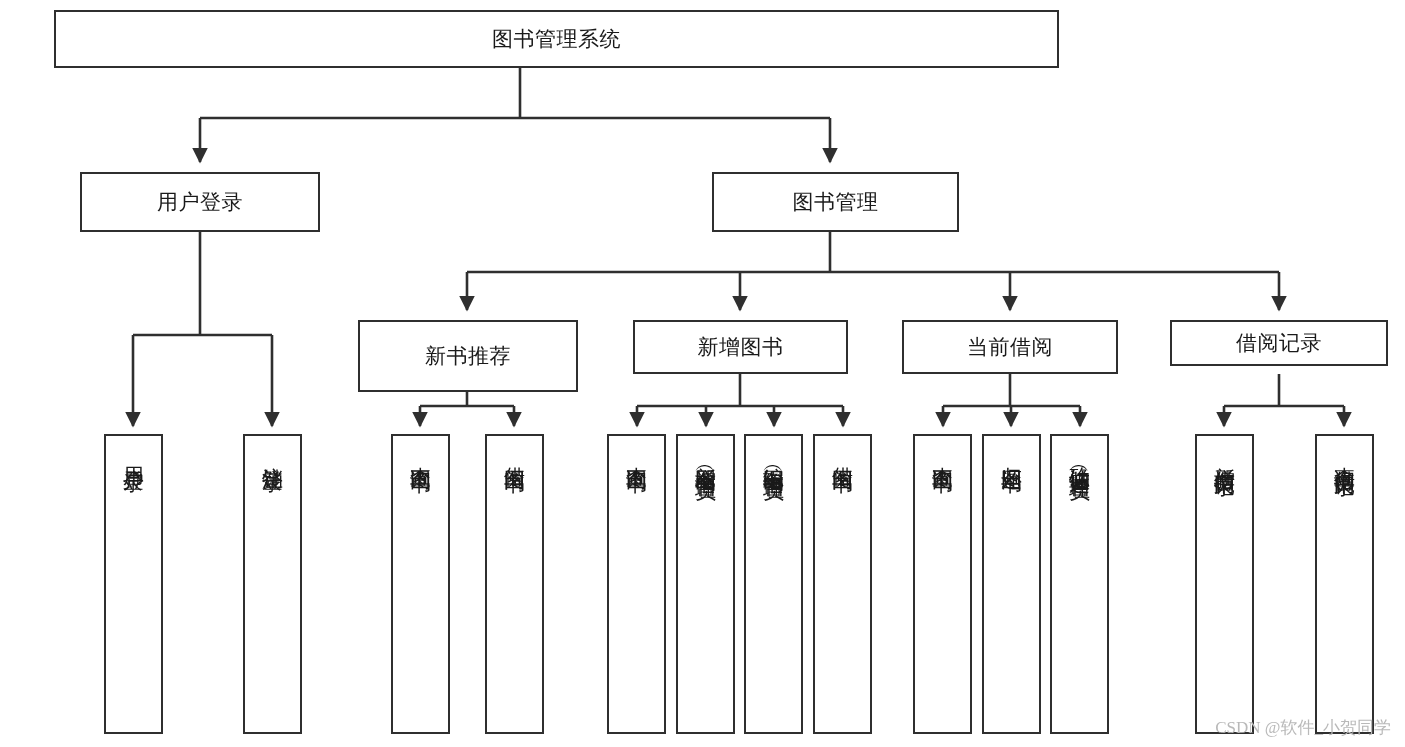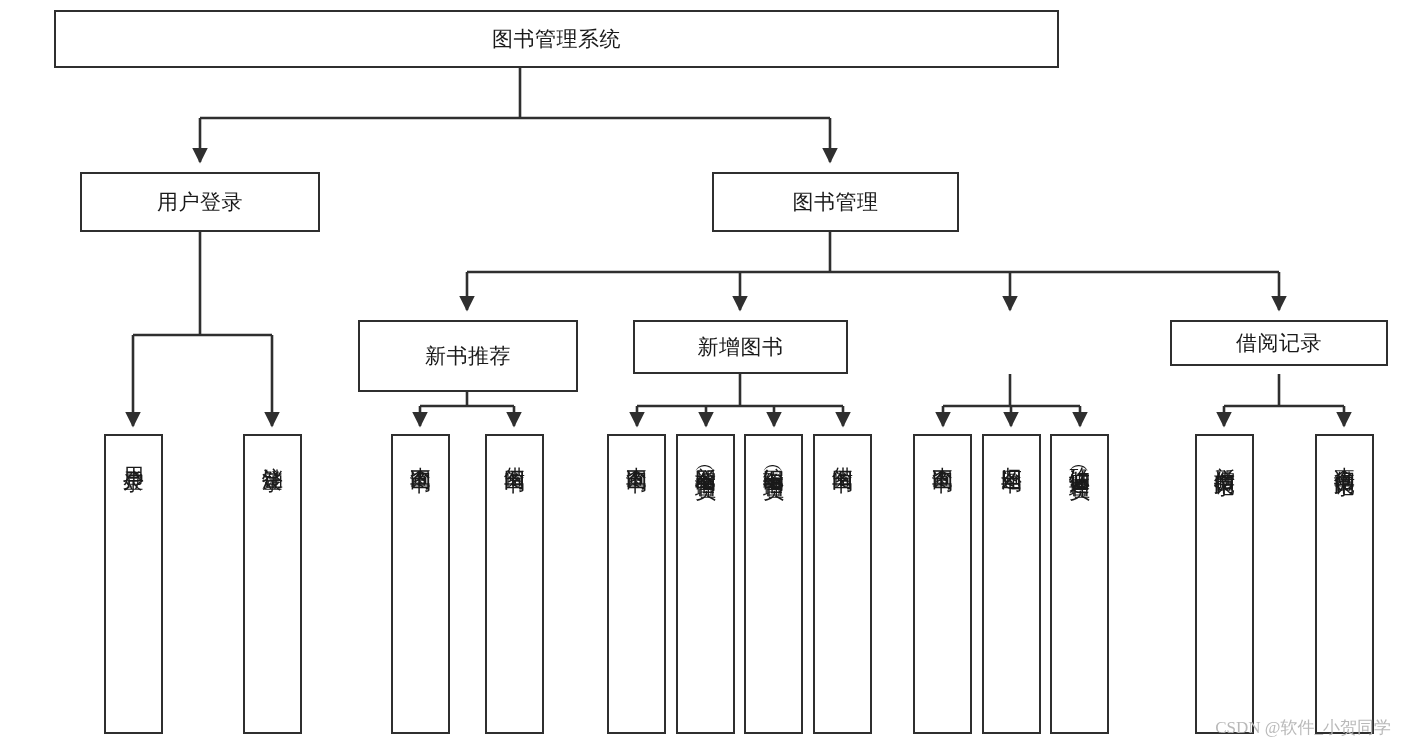--- a/index.html
+++ b/index.html
@@ -138,20 +138,23 @@
   </div>
 
   <div class="node horizontal" style="left:358px; top:320px; width:220px; height:72px;">
     <span class="label">新书推荐</span>
   </div>
 
   <div class="node horizontal" style="left:633px; top:320px; width:215px; height:54px;">
     <span class="label">新增图书</span>
   </div>
 
+  <div class="node horizontal" style="left:902px; top:320px; width:216px; height:54px;">
+    <span class="label">当前借阅</span>
+  </div>
 
   <div class="node horizontal" style="left:1170px; top:320px; width:218px; height:46px;">
     <span class="label">借阅记录</span>
   </div>
 
   <div class="node vertical" style="left:104px; top:434px; width:59px; height:300px;">
     <span class="label">用户登录</span>
   </div>
 
   <div class="node vertical" style="left:243px; top:434px; width:59px; height:300px;">

